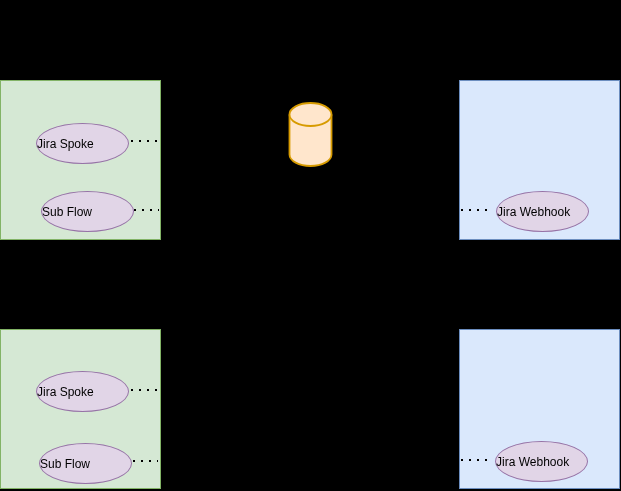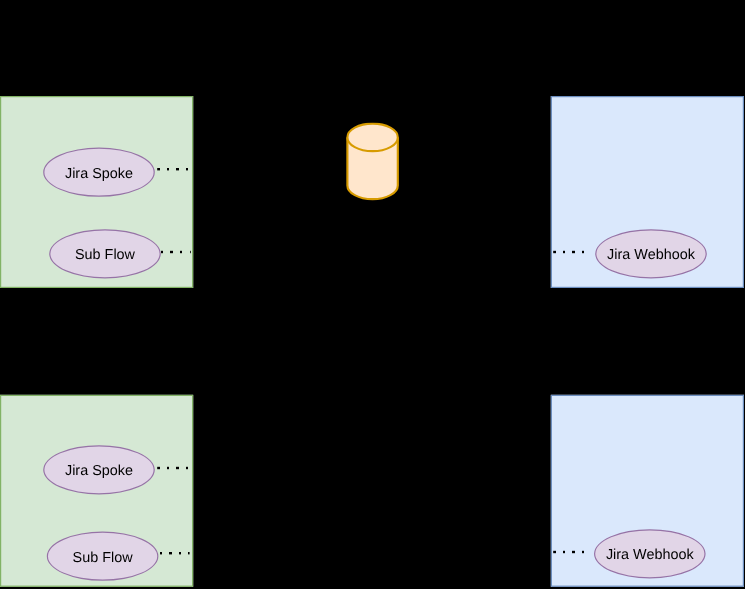--- a/index.html
+++ b/index.html
@@ -37,21 +37,20 @@
   .node {
     position: absolute;
     box-sizing: border-box;
     width: 93px;
     height: 41px;
     background: #e1d5e7;
     border: 1px solid #9673a6;
     border-radius: 50%;
     display: flex;
     align-items: center;
-    justify-content: center;
     font-size: 12px;
     color: #000000;
     white-space: nowrap;
     line-height: 1;
   }
 
   .dots {
     position: absolute;
     height: 2px;
     background: repeating-linear-gradient(to right, #000000 0 2px, transparent 2px 8px);

